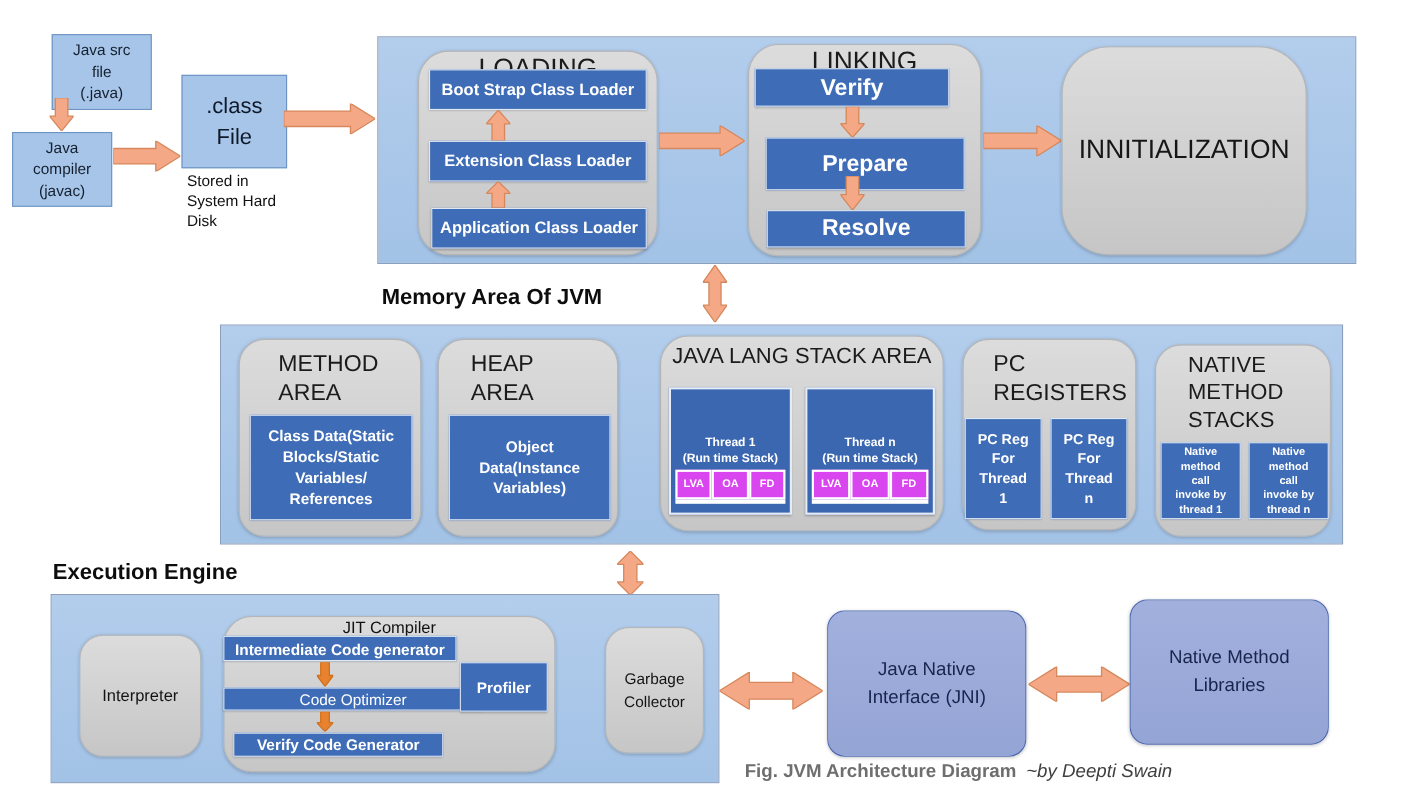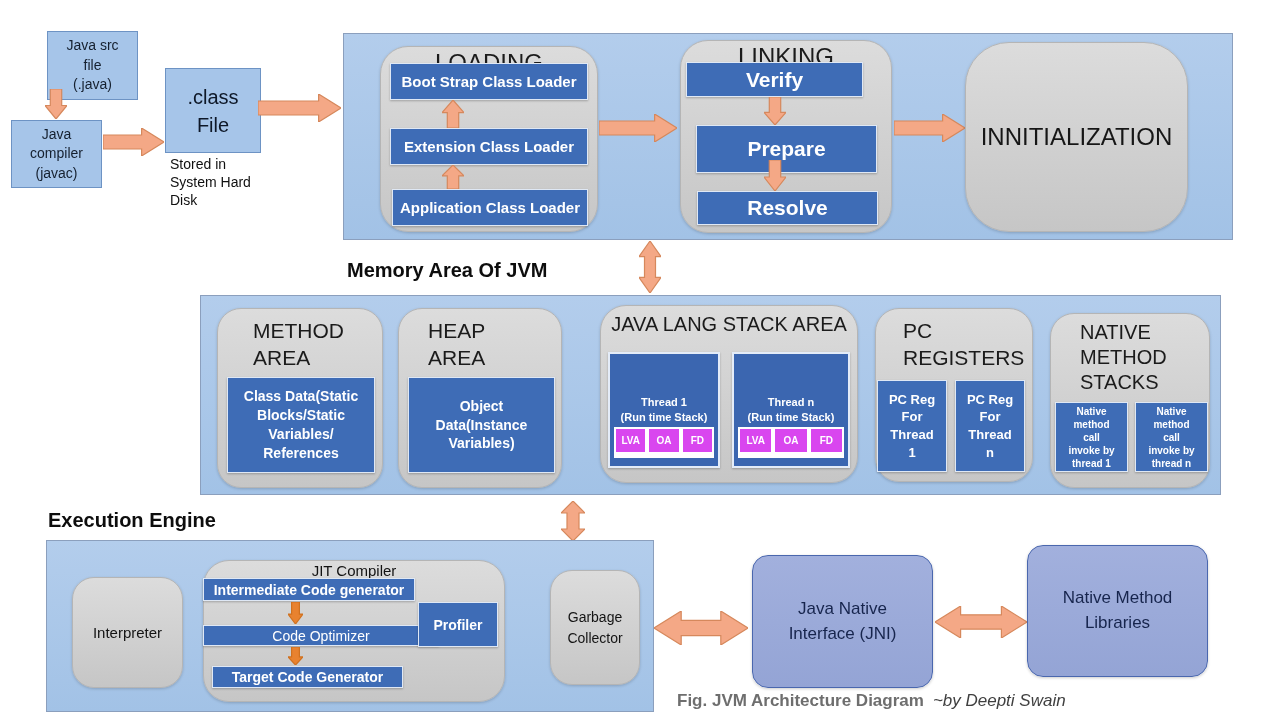--- a/index.html
+++ b/index.html
@@ -204,21 +204,21 @@
       <svg width="15" height="22" viewBox="0 0 15 22">
         <polygon points="3.6,0.0 11.4,0.0 11.4,12.1 15.0,12.1 7.5,22.0 0.0,12.1 3.6,12.1" fill="#e8822f" stroke="#d0711f" stroke-width="1.2"></polygon>
       </svg>
     </div>
   <div class="abs bluebox" style="left:203px;top:625px;width:236px;height:21px;font-size:14px;font-weight:400;">Code Optimizer</div>
   <div class="abs arrow" style="left:288px;top:647px;width:15px;height:18px;">
       <svg width="15" height="18" viewBox="0 0 15 18">
         <polygon points="3.6,0.0 11.4,0.0 11.4,9.9 15.0,9.9 7.5,18.0 0.0,9.9 3.6,9.9" fill="#e8822f" stroke="#d0711f" stroke-width="1.2"></polygon>
       </svg>
     </div>
-  <div class="abs bluebox" style="left:212px;top:666px;width:191px;height:22px;font-size:14px;font-weight:600;">Target Code Generator</div>
+  <div class="abs bluebox" style="left:212px;top:666px;width:191px;height:22px;font-size:14px;font-weight:600;">Verify Code Generator</div>
 
   <div class="abs bluebox" style="left:418px;top:602px;width:80px;height:45px;font-size:14px;font-weight:600;">Profiler</div>
 
   <div class="abs gray center pre" style="left:550px;top:570px;width:90px;height:115px;border-radius:22px;font-size:14px;line-height:1.5;color:#141414;">Garbage
 Collector</div>
 
   <div class="abs arrow" style="left:654px;top:611px;width:94px;height:34px;">
       <svg width="94" height="34" viewBox="0 0 94 34">
         <polygon points="0.0,17.0 27.2,0.0 27.2,9.3 66.8,9.3 66.8,0.0 94.0,17.0 66.8,34.0 66.8,24.6 27.2,24.6 27.2,34.0" fill="#f4a886" stroke="#d6885c" stroke-width="1.2"></polygon>
       </svg>

